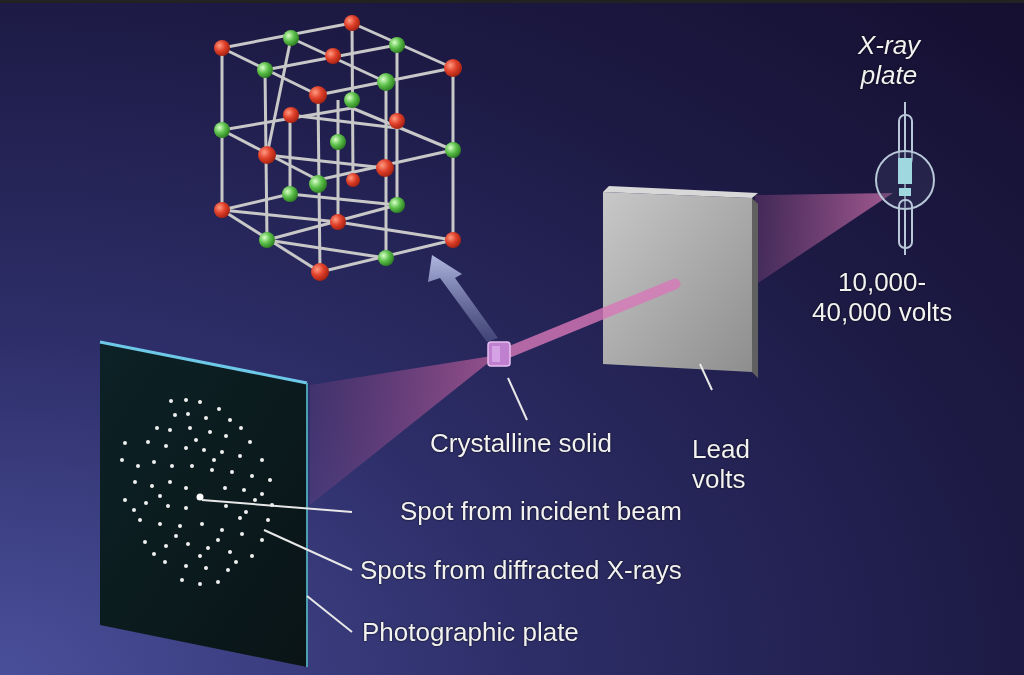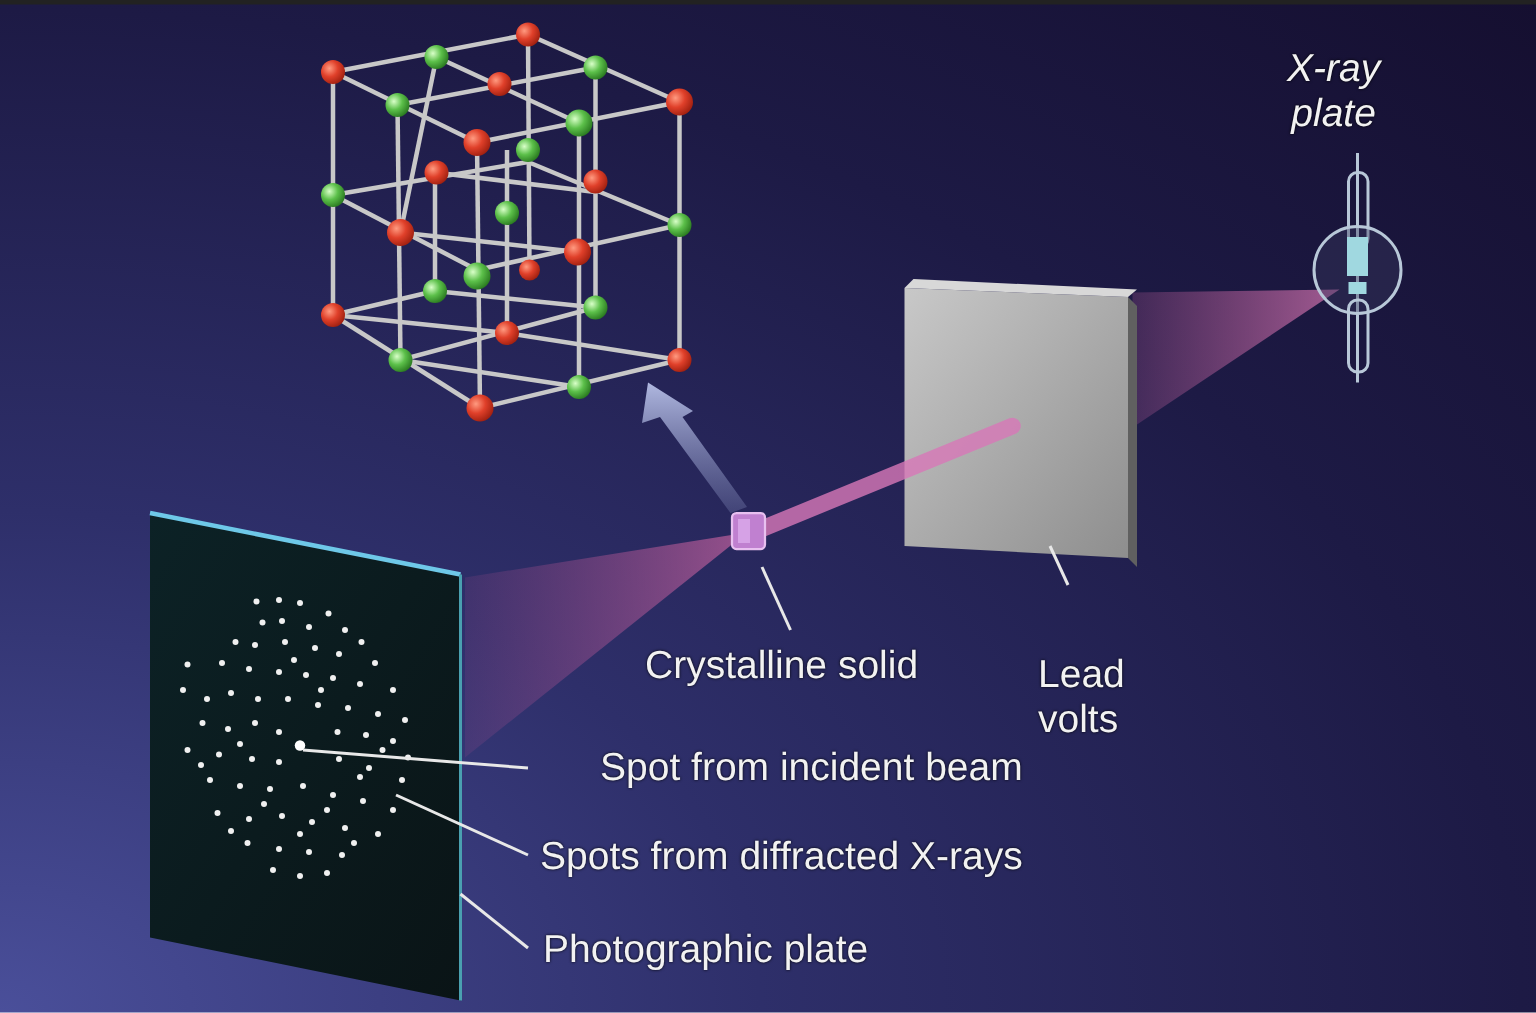--- a/index.html
+++ b/index.html
@@ -242,20 +242,22 @@
     <rect x="899" y="188" width="12" height="8" fill="#a0d8e0" stroke="none"></rect>
   </g>
 </svg>
 
 <div class="lbl center" style="left:858px; top:30px;font-style:italic;">
   <div>X-ray</div>
   <div>plate</div>
 </div>
 
 <div class="lbl center" style="left:812px; top:267px;">
+  <div>10,000-</div>
+  <div>40,000 volts</div>
 </div>
 
 <div class="lbl" style="left:692px; top:394px;margin-top:40px;">
   <div>Lead</div>
   <div>volts</div>
 </div>
 
 <div class="lbl" style="left:430px; top:428px;">Crystalline solid</div>
 
 <div class="lbl" style="left:360px; top:496px;margin-left:40px;">Spot from incident beam</div>

